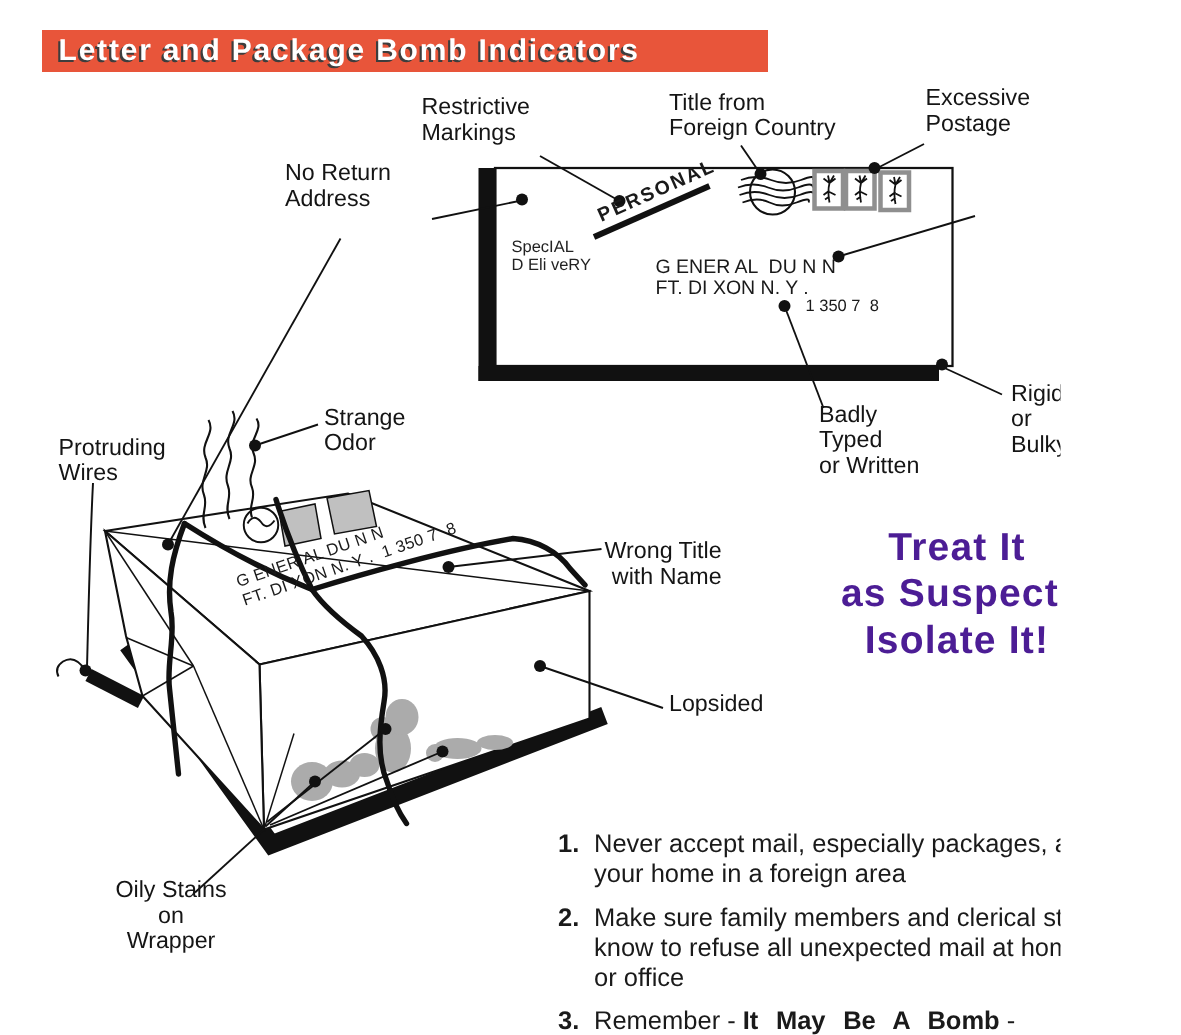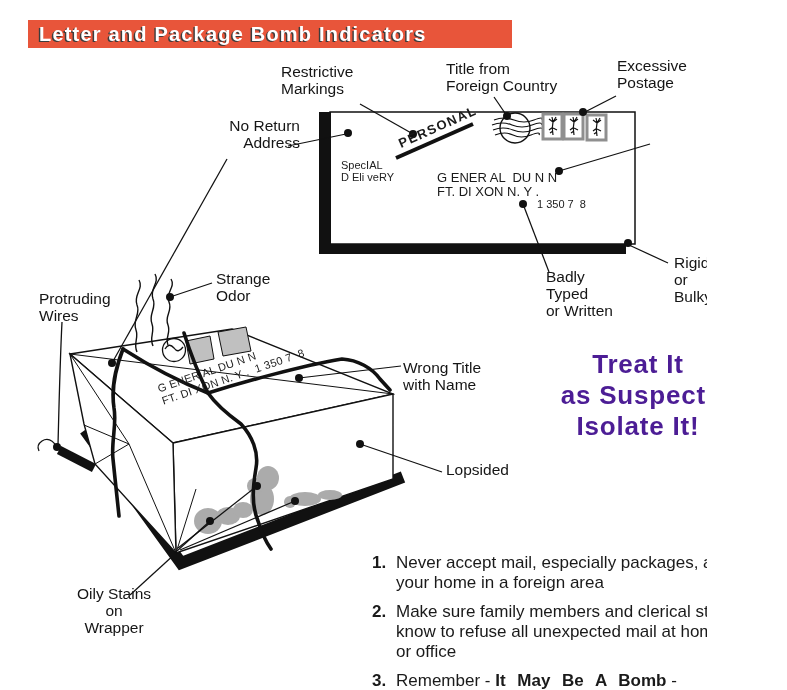--- a/index.html
+++ b/index.html
@@ -11,27 +11,27 @@
           text-shadow:-1.5px 1px 0 #3d3d3d;white-space:pre;}
   #title-banner{left:28px;top:4px;width:484px;height:28px;line-height:28px;
                 font-size:20px;letter-spacing:1.2px;padding-left:11px;box-sizing:border-box;}
   #precautions-banner{left:378px;top:499px;width:177px;height:27px;line-height:27px;
                       font-size:17px;letter-spacing:0.5px;padding-left:15px;box-sizing:border-box;}
 
   .lbl{position:absolute;font-size:15.5px;line-height:17px;white-space:pre;color:#151515;}
   #lbl-restrictive{left:281px;top:47px;}
   #lbl-mailed{left:446px;top:44px;}
   #lbl-excessive{left:617px;top:41px;}
-  #lbl-noreturn{left:190px;top:101px;width:110px;text-align:right;}
+  #lbl-noreturn{left:190px;top:91px;width:110px;text-align:left;}
   #lbl-misspelled{left:651px;top:106px;}
   #lbl-badly{left:546px;top:252px;}
   #lbl-rigid{left:674px;top:238px;}
   #lbl-strange{left:216px;top:254px;}
   #lbl-protruding{left:39px;top:274px;}
-  #lbl-wrongtitle{left:403px;top:343px;}
+  #lbl-wrongtitle{left:403px;top:343px;text-align:right;}
   #lbl-lopsided{left:446px;top:445px;}
   #lbl-oily{left:56px;top:569px;width:116px;text-align:center;}
 
   #env-personal{position:absolute;left:396px;top:121px;font-size:13px;font-weight:bold;
                 letter-spacing:1.5px;transform:rotate(-24deg);transform-origin:0 0;white-space:pre;}
   #env-special{position:absolute;left:341px;top:144px;font-size:11px;line-height:11.5px;
                white-space:pre;color:#222;}
   #env-address{position:absolute;left:437px;top:155px;font-size:13px;line-height:13.5px;white-space:pre;}
   #env-zip{position:absolute;left:537px;top:182px;font-size:11px;white-space:pre;}
   #pkg-address{position:absolute;left:156px;top:367px;font-size:11px;line-height:12.5px;

